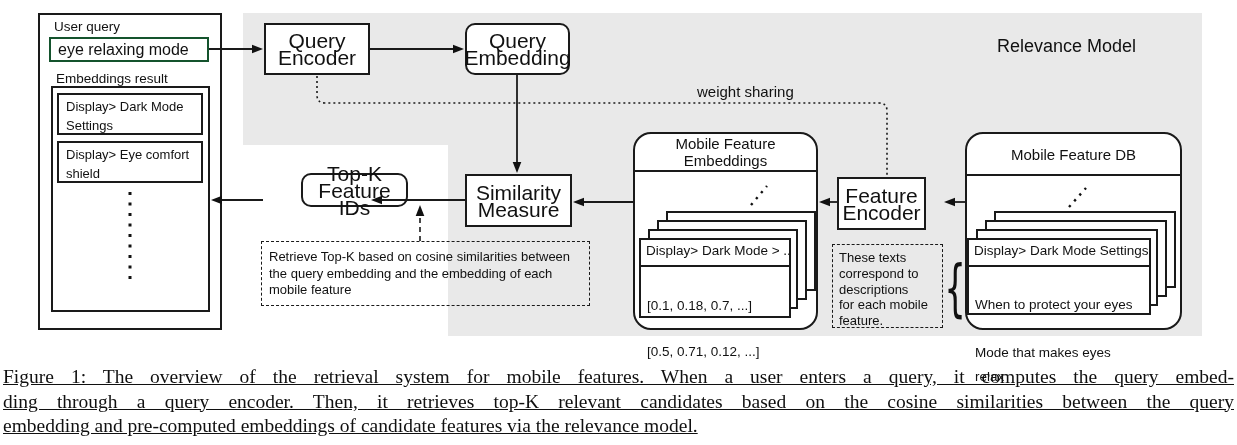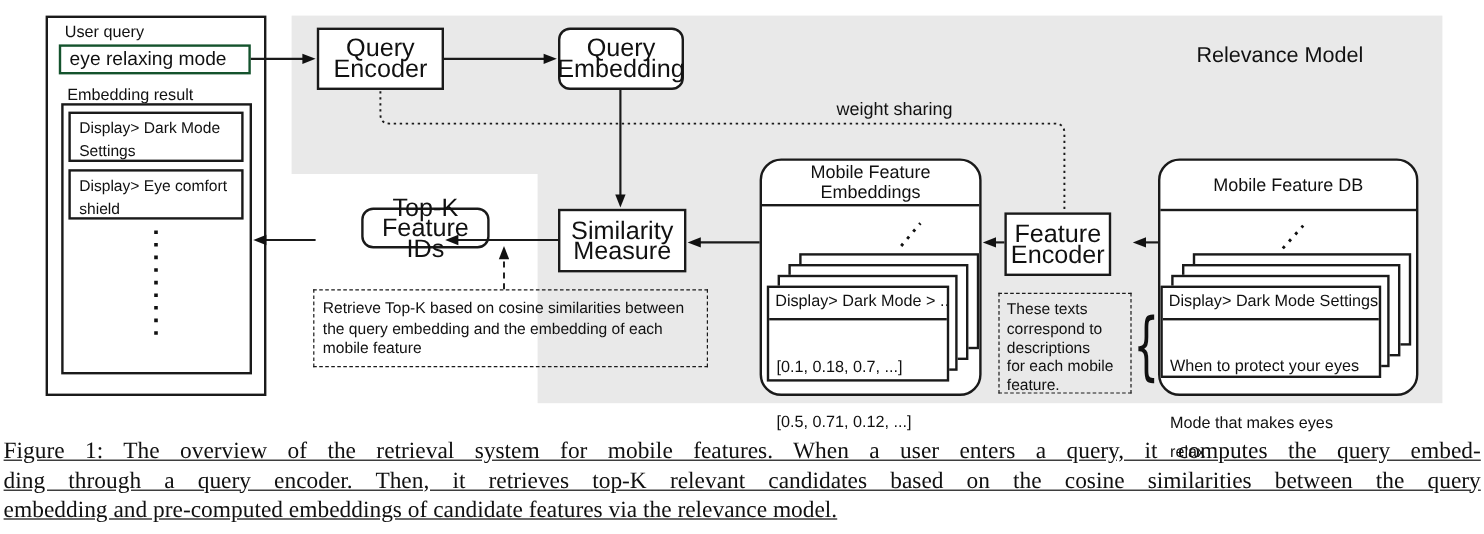--- a/index.html
+++ b/index.html
@@ -38,21 +38,21 @@
 <div class="abs gray" style="left:448px;top:145px;width:754px;height:191px;"></div>
 
 <div class="abs" style="left:997px;top:36px;font-size:18px;">Relevance Model</div>
 
 <div class="abs" style="left:38px;top:13px;width:184px;height:317px;border:2px solid #1a1a1a;background:#fff;"></div>
 <div class="abs small-label" style="left:54px;top:19px;">User query</div>
 <div class="abs" style="left:49px;top:37px;width:160px;height:25px;border:2px solid #14532d;background:#fff;
             font-size:16px;line-height:21px;padding-left:7px;box-sizing:border-box;">
   <span>eye relaxing mode</span>
 </div>
-<div class="abs small-label" style="left:56px;top:71px;">Embedding result</div>
+<div class="abs small-label" style="left:56px;top:71px;">Embeddings result</div>
 <div class="abs" style="left:51px;top:86px;width:159px;height:226px;border:2px solid #1a1a1a;background:#fff;"></div>
 <div class="abs result-card" style="left:57px;top:93px;width:146px;height:42px;">Display&gt; Dark Mode Settings</div>
 <div class="abs result-card" style="left:57px;top:141px;width:146px;height:42px;">Display&gt; Eye comfort shield</div>
 
 <div class="abs box pre" style="left:264px;top:23px;width:106px;height:52px;">Query
 Encoder</div>
 <div class="abs box pre rounded" style="left:465px;top:23px;width:105px;height:52px;">Query
 Embedding</div>
 <div class="abs box pre rounded" style="left:263px;top:173px;width:107px;height:34px;margin-left:38px;">Top-K
 Feature IDs</div>

